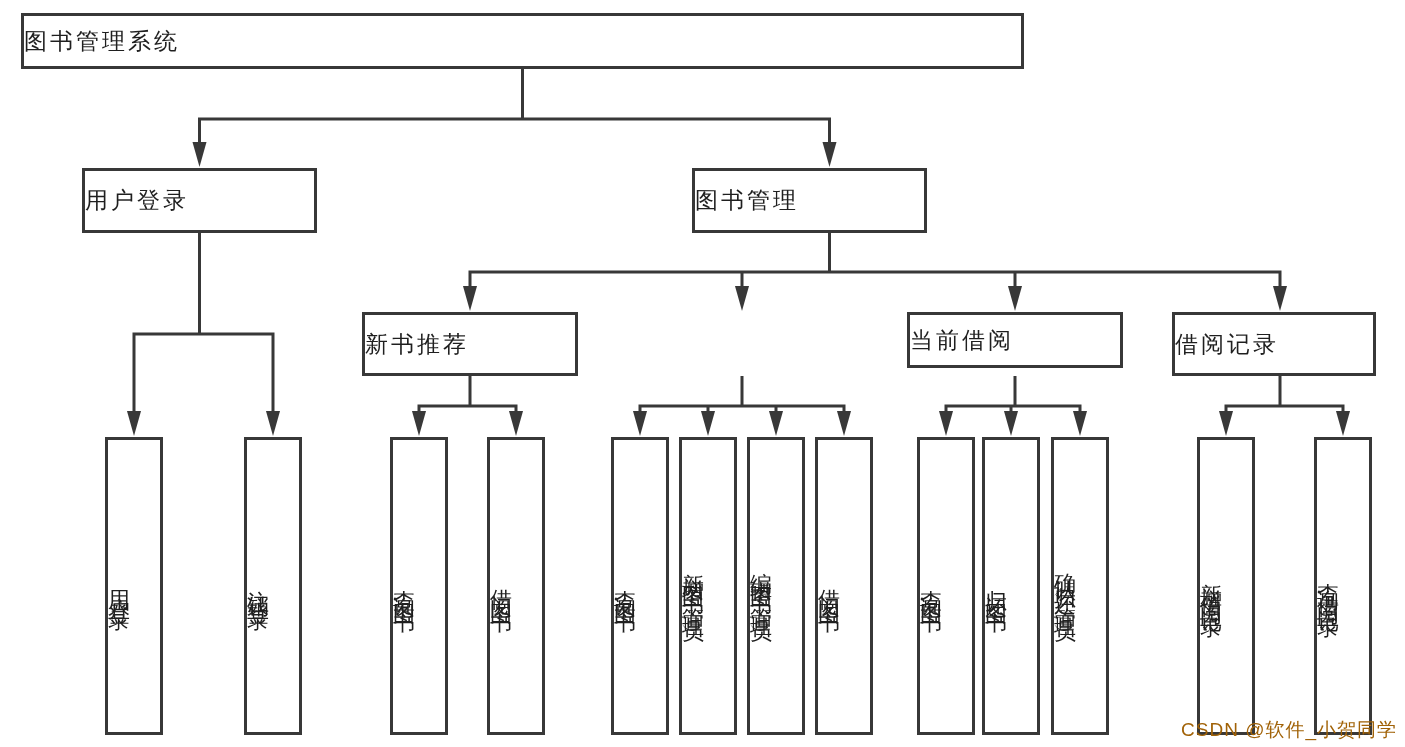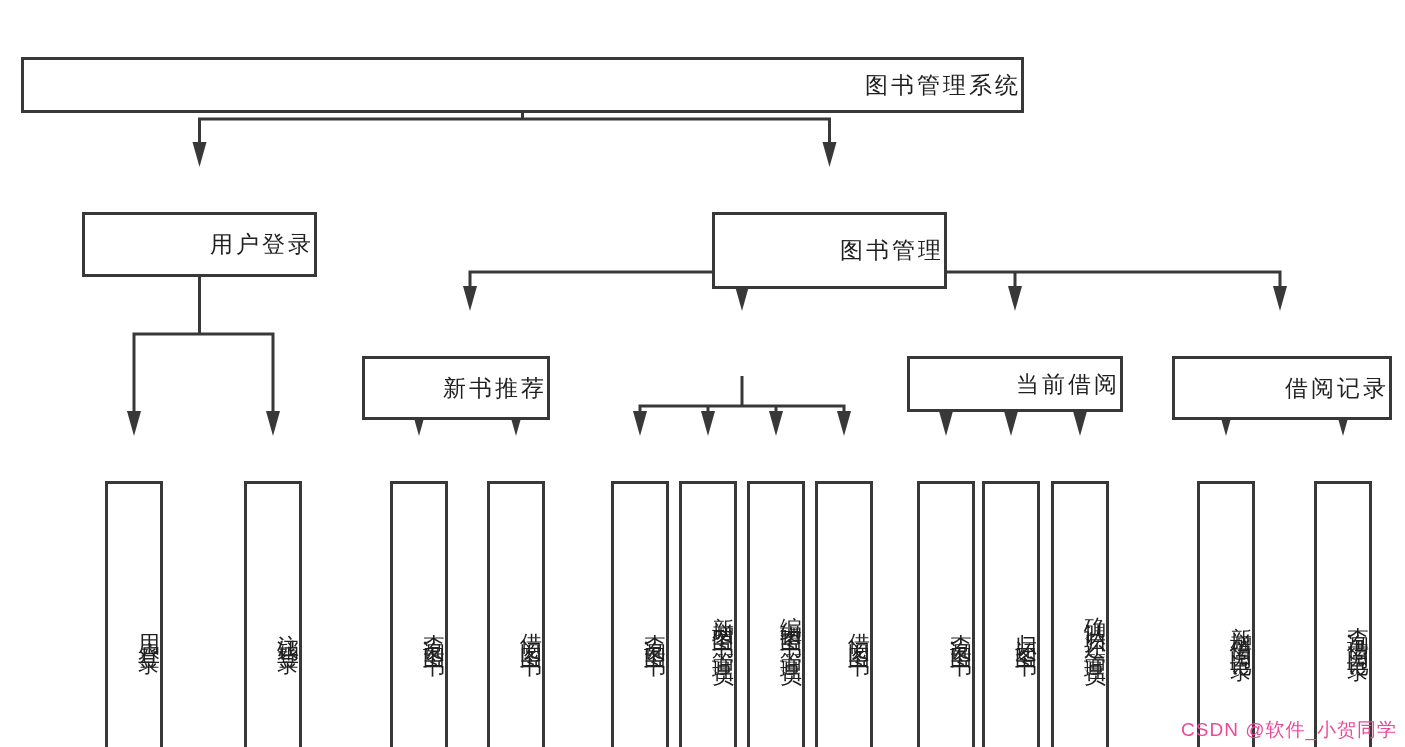--- a/index.html
+++ b/index.html
@@ -17,44 +17,43 @@
     width: 1405px; height: 747px;
   }
   .node {
     position: absolute;
     box-sizing: border-box;
     background: #ffffff;
     border: 3px solid #383838;
     color: #1f1f1f;
     display: flex;
     align-items: center;
-    justify-content: flex-end;
+    justify-content: flex-start;
     z-index: 1;
-    margin-top: 44px;
   }
   .node.h span {
     font-size: 23px;
     letter-spacing: 3px;
     white-space: nowrap;
     color: #1f1f1f;
   }
   .node.v span {
     writing-mode: vertical-rl;
     font-size: 22px;
     letter-spacing: 7px;
     line-height: 1;
     color: #1f1f1f;
     white-space: nowrap;
   }
   .watermark {
     position: absolute;
     top: 717px;
     right: 8px;
     font-size: 19px;
-    color: #ec4899;
+    color: #a16207;
     letter-spacing: 1px;
     white-space: nowrap;
     z-index: 5;
   }
 </style>
 </head>
 <body>
 
 <div class="stage">
 
@@ -91,31 +90,31 @@
     </g>
   </svg>
 
   <div class="node h" style="left:21px;top:13px;width:1003px;height:56px">
     <span>图书管理系统</span>
   </div>
 
   <div class="node h" style="left:82px;top:168px;width:235px;height:65px">
     <span>用户登录</span>
   </div>
-  <div class="node h" style="left:712px;top:168px;width:235px;height:77px">
+  <div class="node h" style="left:692px;top:168px;width:235px;height:65px">
     <span>图书管理</span>
   </div>
 
-  <div class="node h" style="left:362px;top:312px;width:188px;height:64px">
+  <div class="node h" style="left:362px;top:312px;width:216px;height:64px">
     <span>新书推荐</span>
   </div>
   <div class="node h" style="left:907px;top:312px;width:216px;height:56px">
     <span>当前借阅</span>
   </div>
-  <div class="node h" style="left:1172px;top:312px;width:220px;height:64px">
+  <div class="node h" style="left:1172px;top:312px;width:204px;height:64px">
     <span>借阅记录</span>
   </div>
 
   <div class="node v" style="left:105px;top:437px;width:58px;height:298px">
     <span>用户登录</span>
   </div>
   <div class="node v" style="left:244px;top:437px;width:58px;height:298px">
     <span>注销登录</span>
   </div>
 

